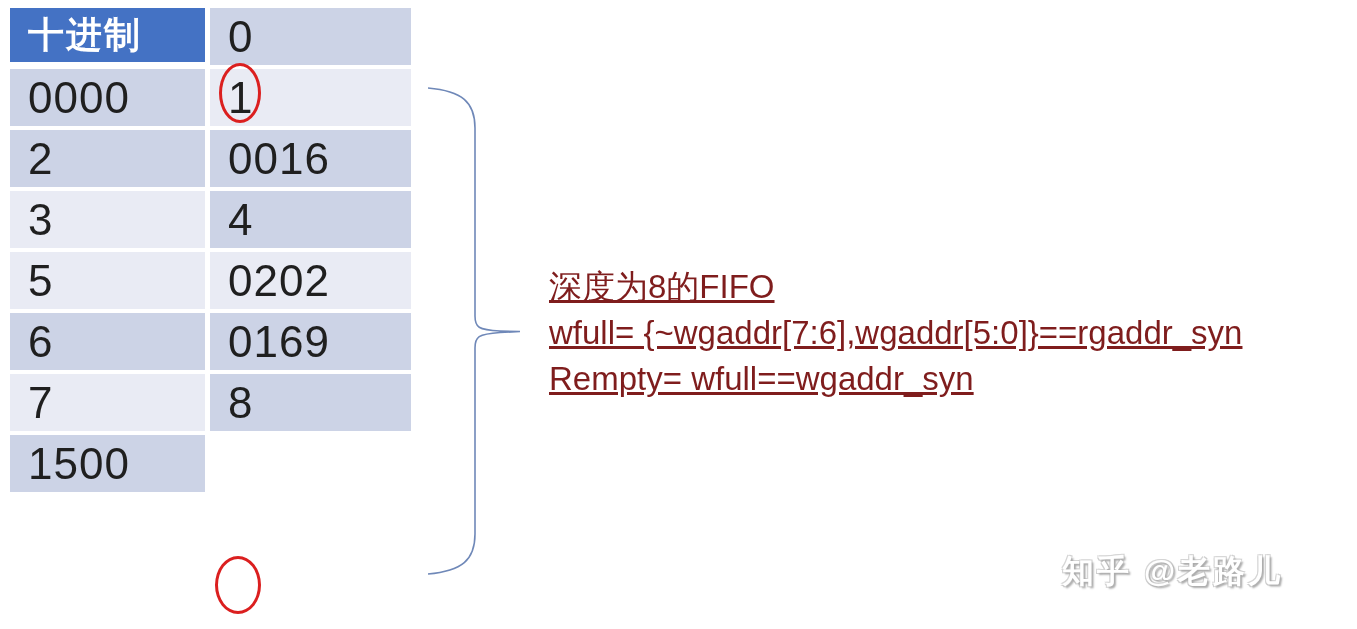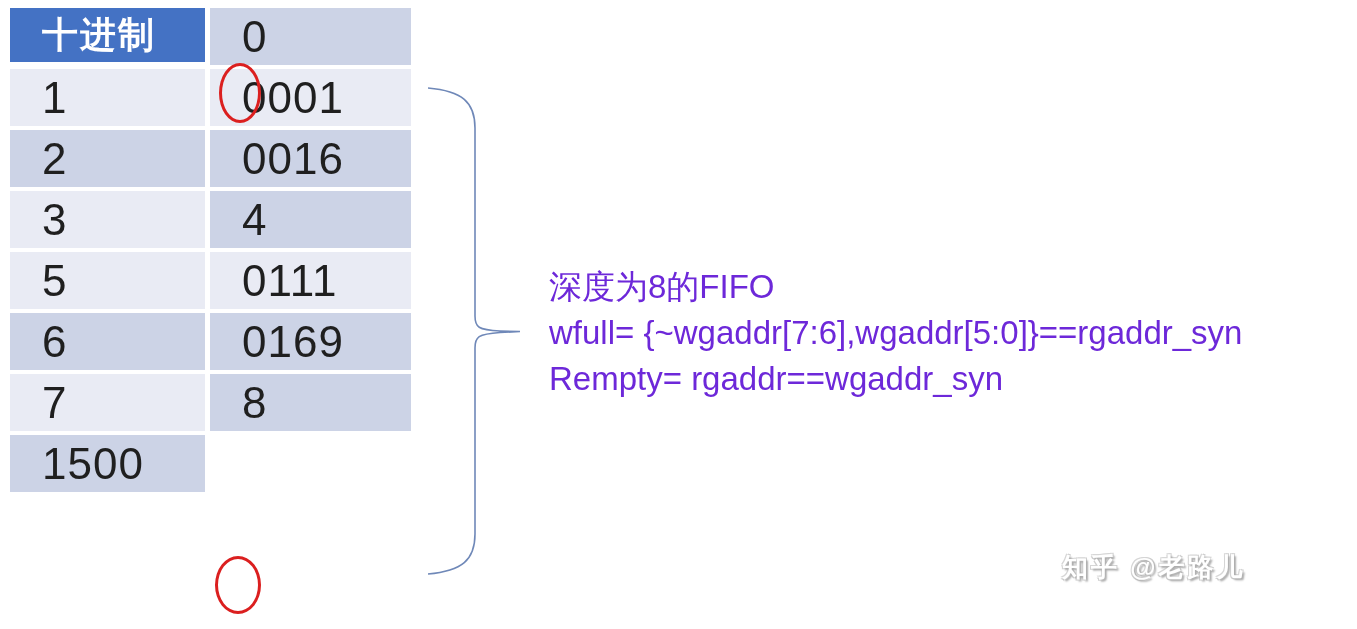--- a/index.html
+++ b/index.html
@@ -12,21 +12,21 @@
   .gray-table {
     position: absolute; left: 10px; top: 8px; width: 401px;
     display: grid;
     grid-template-columns: 195px 201px;
     column-gap: 5px;
     row-gap: 4px;
   }
   .cell {
     height: 57px;
     display: flex; align-items: center;
-    padding-left: 32px;
+    padding-left: 18px;
     font-size: 44px;
     font-weight: 300;
     color: #1f1f1f;
     letter-spacing: 1px;
   }
   .cell.header {
     height: 54px;
     background: #4472c4;
     color: #ffffff;
     font-weight: bold;
@@ -47,62 +47,63 @@
   .red-ellipse.second { left: 215px; top: 556px; width: 46px; height: 58px; }
 
   
   .brace-svg { position: absolute; left: 420px; top: 80px; width: 110px; height: 500px; }
 
   
   .annotation {
     position: absolute; left: 549px; top: 264px;
     font-size: 33px;
     font-weight: 300;
-    color: #6d28d9;
+    color: #7f1d1d;
     line-height: 46px;
     white-space: nowrap;
+    text-decoration: underline;
   }
 
   
   .watermark {
     position: absolute; left: 1062px; top: 550px;
-    font-size: 26px;
+    font-size: 32px;
     font-weight: bold;
     color: #ffffff;
     letter-spacing: 3px;
     white-space: nowrap;
     text-shadow:
       2px 2px 2px #ababab,
       -1px -1px 0 #d6d6d6,
       1px -1px 0 #cfcfcf,
       -1px 1px 0 #cfcfcf;
   }
 </style>
 </head>
 <body>
 
 <div class="canvas">
 
   <div class="gray-table">
     <div class="cell header">十进制</div>
 
     <div class="cell band-dark">0</div>
+    <div class="cell band-dark">0000</div>
 
     <div class="cell band-light">1</div>
-    <div class="cell band-light">0001</div>
 
     <div class="cell band-dark">2</div>
     <div class="cell band-dark">0016</div>
 
     <div class="cell band-light">3</div>
 
     <div class="cell band-dark">4</div>
 
     <div class="cell band-light">5</div>
-    <div class="cell band-light">0111</div>
+    <div class="cell band-light">0202</div>
 
     <div class="cell band-dark">6</div>
     <div class="cell band-dark">0169</div>
 
     <div class="cell band-light">7</div>
 
     <div class="cell band-dark">8</div>
     <div class="cell band-dark">1500</div>
   </div>
 
@@ -117,18 +118,18 @@
              L 100 251.5
              L 80 252.5
              C 58 254, 55 257, 55 268
              L 55 454
              C 55 480, 42 491, 8 494" stroke="#6f88b8" stroke-width="1.6"></path>
   </svg>
 
   <div class="annotation">
     <div>深度为8的FIFO</div>
     <div>wfull= {~wgaddr[7:6],wgaddr[5:0]}==rgaddr_syn</div>
-    <div>Rempty= rgaddr==wgaddr_syn</div>
+    <div>Rempty= wfull==wgaddr_syn</div>
   </div>
 
   <div class="watermark">知乎 @老路儿</div>
 
 </div>
 
 </body></html>

